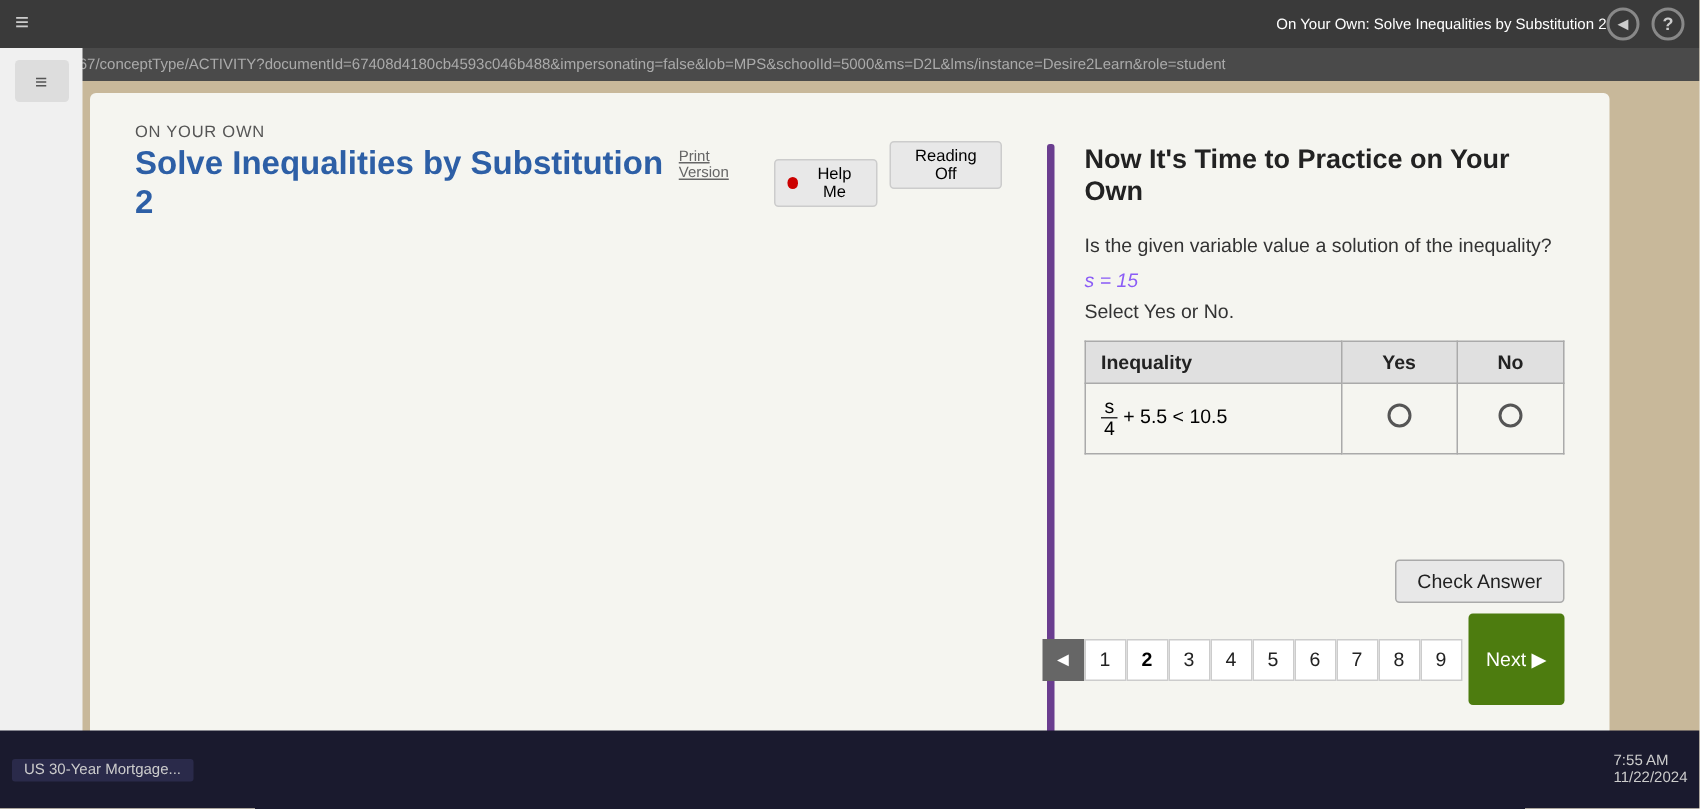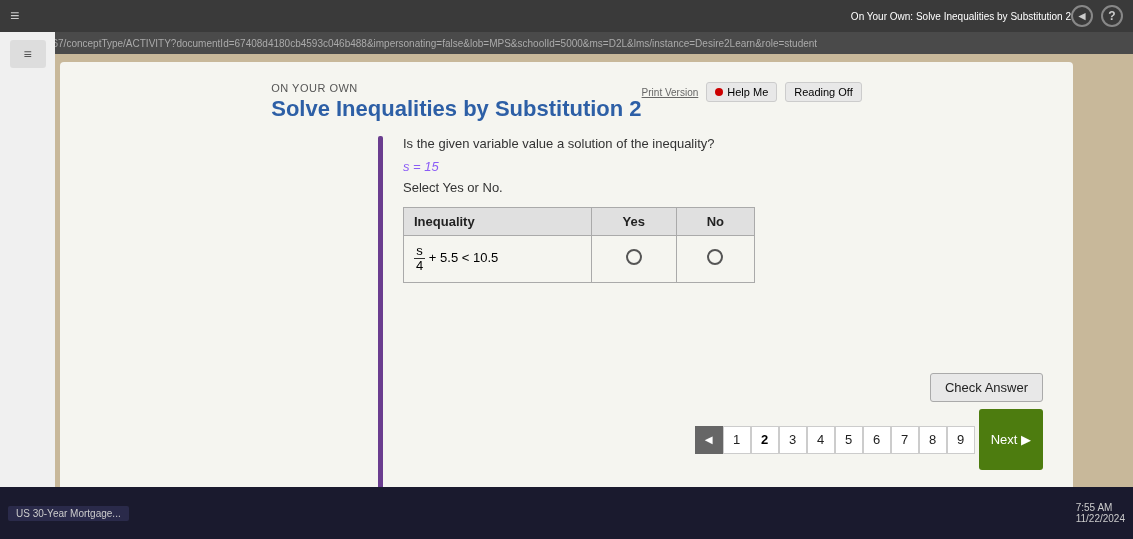--- a/index.html
+++ b/index.html
@@ -46,23 +46,22 @@
     }
 
     
     .main-content {
       background: #f5f5f0;
       margin: 8px 60px 8px 60px;
       border-radius: 4px;
       padding: 20px 30px 20px 0;
       height: 468px;
       display: flex;
-      flex-direction: column;
+      flex-direction: row;
       position: relative;
-      align-items: center;
     }
 
     .header-row {
       display: flex;
       justify-content: space-between;
       align-items: flex-start;
       padding-left: 30px;
     }
 
     .on-your-own-label {
@@ -88,20 +87,21 @@
     .help-btn {
       background: #e8e8e8;
       border: 1px solid #ccc;
       border-radius: 3px;
       padding: 3px 8px;
       font-size: 11px;
       cursor: pointer;
       display: flex;
       align-items: center;
       gap: 4px;
+      margin-top: 24px;
     }
     .help-btn .dot {
       width: 8px;
       height: 8px;
       background: #cc0000;
       border-radius: 50%;
     }
 
     .reading-btn {
       background: #e8e8e8;
@@ -151,21 +151,21 @@
 
     .select-text {
       font-size: 13px;
       color: #333;
       margin-bottom: 12px;
     }
 
     
     .inequality-table {
       border-collapse: collapse;
-      width: 352px;
+      width: 320px;
       margin-bottom: 20px;
     }
     .inequality-table th {
       border: 1px solid #aaa;
       background: #e0e0e0;
       padding: 6px 20px;
       font-size: 13px;
       font-weight: bold;
       color: #222;
       text-align: center;
@@ -369,20 +369,21 @@
         <span class="dot"></span>
         <span>Help Me</span>
       </button>
       <button class="reading-btn">Reading Off</button>
     </div>
   </div>
 
   <div class="content-body">
     <div class="purple-bar"></div>
     <div class="practice-content">
+      <div class="practice-heading">Now It's Time to Practice on Your Own</div>
       <div class="question-text">Is the given variable value a solution of the inequality?</div>
       <div class="variable-line">
         <em><span>s = 15</span></em>
       </div>
       <div class="select-text">Select Yes or No.</div>
 
       <table class="inequality-table">
         <thead>
           <tr>
             <th class="left-header">Inequality</th>

